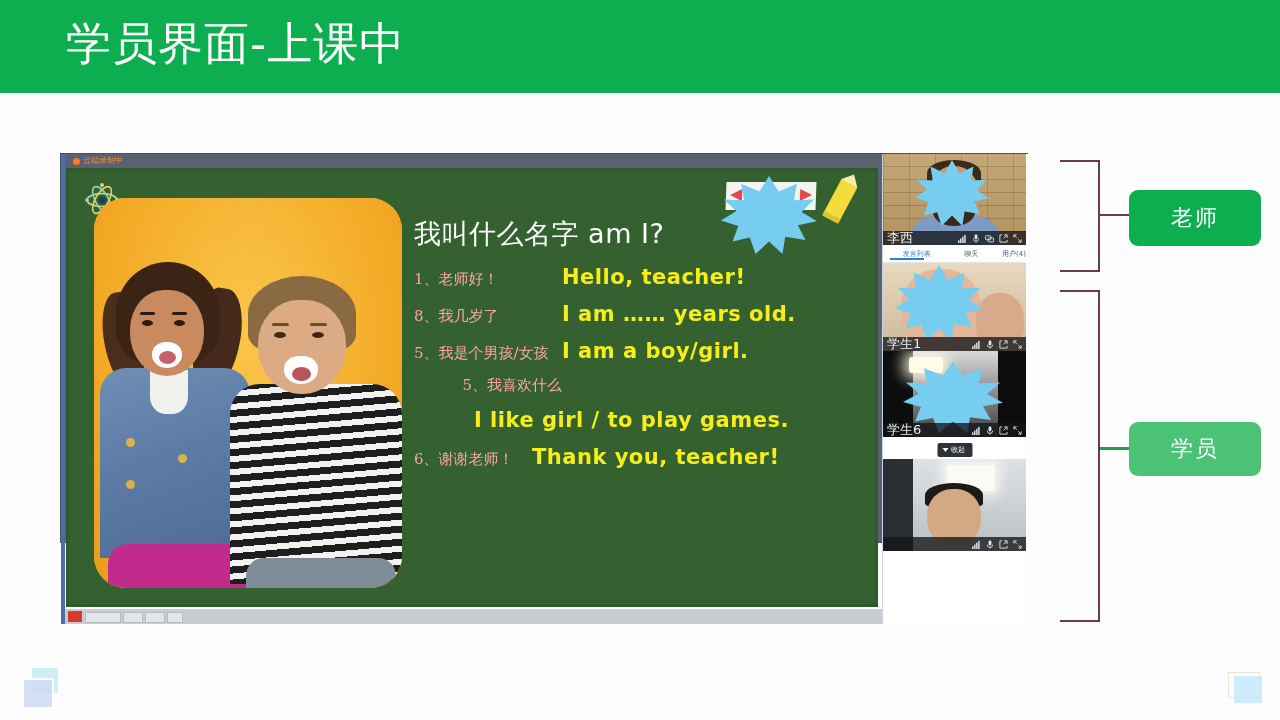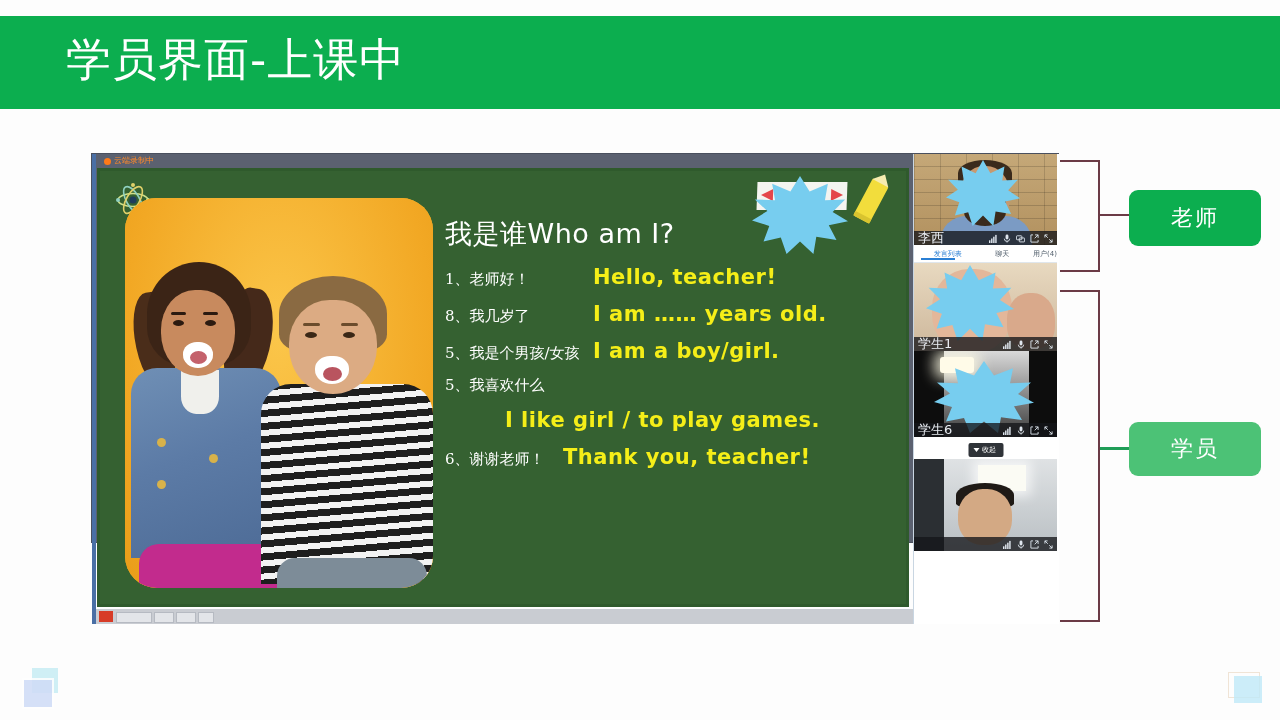--- a/index.html
+++ b/index.html
@@ -6,34 +6,34 @@
     margin: 0; padding: 0;
     width: 1280px; height: 720px;
     overflow: hidden;
     background: #ffffff;
     font-family: "Liberation Sans", "DejaVu Sans", sans-serif;
   }
   #root { position: relative; width: 1280px; height: 720px; background:#fdfdfd; }
 
   
   .header {
-    position: absolute; left: 0; top: 16px;
+    position: absolute; left: 0; top: 0;
     width: 1280px; height: 93px;
     background: #0cae4f;
   }
   .header-title {
     position: absolute; left: 66px; top: 14px;
     font-size: 45px; color: #ffffff; letter-spacing: 1px;
     font-family: "DejaVu Sans", "Liberation Sans", sans-serif;
     white-space: nowrap;
   }
 
   
   .app-window {
-    position: absolute; left: 92px; top: 154px;
+    position: absolute; left: 61px; top: 154px;
     width: 966px; height: 388px;
     background: #5b6170;
     box-shadow: 0 0 0 1px #4a505e;
   }
   .win-leftbar {
     position:absolute; left:0; top:0; width:4px; height:470px; background:#4a6fa5;
   }
   .win-titlebar {
     position:absolute; left:4px; top:0; width:817px; height:14px;
     background:#5b6170;
@@ -127,21 +127,21 @@
             background:#7d8c98; border-radius:18px 18px 0 0;}
 
   
   .txt-col { position:absolute; left:348px; top:48px; width:452px; }
   .slide-title {
     font-size:27px; color:#ffffff; letter-spacing:0.5px;
     font-family:"DejaVu Sans","Liberation Sans",sans-serif; white-space:nowrap;
   }
   .q-row { display:flex; align-items:baseline; margin-top:13px; white-space:nowrap;}
   .q-cn {
-    font-size:15px; color:#ffffff; font-family:"DejaVu Serif","Liberation Serif",serif;
+    font-size:15px; color:#fca5a5; font-family:"DejaVu Serif","Liberation Serif",serif;
   }
   .q-en {
     font-size:21px; color:#f5ee18; font-weight:bold; letter-spacing:0.5px;
     font-family:"DejaVu Sans","Liberation Sans",sans-serif;
   }
   .q-row.indent { margin-left:60px; }
 
   
   .ribbon {
     position:absolute; left:660px; top:14px; width:90px; height:28px;
@@ -372,40 +372,40 @@
               </div>
           </div>
         </div>
       </div>
 
       <div class="ribbon"></div>
       <div class="starburst"></div>
       <div class="pencil"></div>
 
       <div class="txt-col">
-        <div class="slide-title">我是谁Who am I?</div>
+        <div class="slide-title">我叫什么名字 am I?</div>
 
         <div class="q-row">
           <span class="q-cn" style="width:148px;display:inline-block;">1、老师好！</span>
           <span class="q-en">Hello, teacher!</span>
         </div>
 
 
         <div class="q-row">
           <span class="q-cn" style="width:148px;display:inline-block;">8、我几岁了</span>
           <span class="q-en">I am …… years old.</span>
         </div>
 
         <div class="q-row">
           <span class="q-cn" style="width:148px;display:inline-block;">5、我是个男孩/女孩</span>
           <span class="q-en">I am a boy/girl.</span>
         </div>
 
         <div class="q-row">
-          <span class="q-cn" style="width:148px;display:inline-block;">5、我喜欢什么</span>
+          <span class="q-cn" style="width:148px;display:inline-block;text-align:right;">5、我喜欢什么</span>
         </div>
 
         <div class="q-row indent">
           <span class="q-en">I like girl / to play games.</span>
         </div>
 
         <div class="q-row">
           <span class="q-cn" style="width:118px;display:inline-block;">6、谢谢老师！</span>
           <span class="q-en">Thank you, teacher!</span>
         </div>

